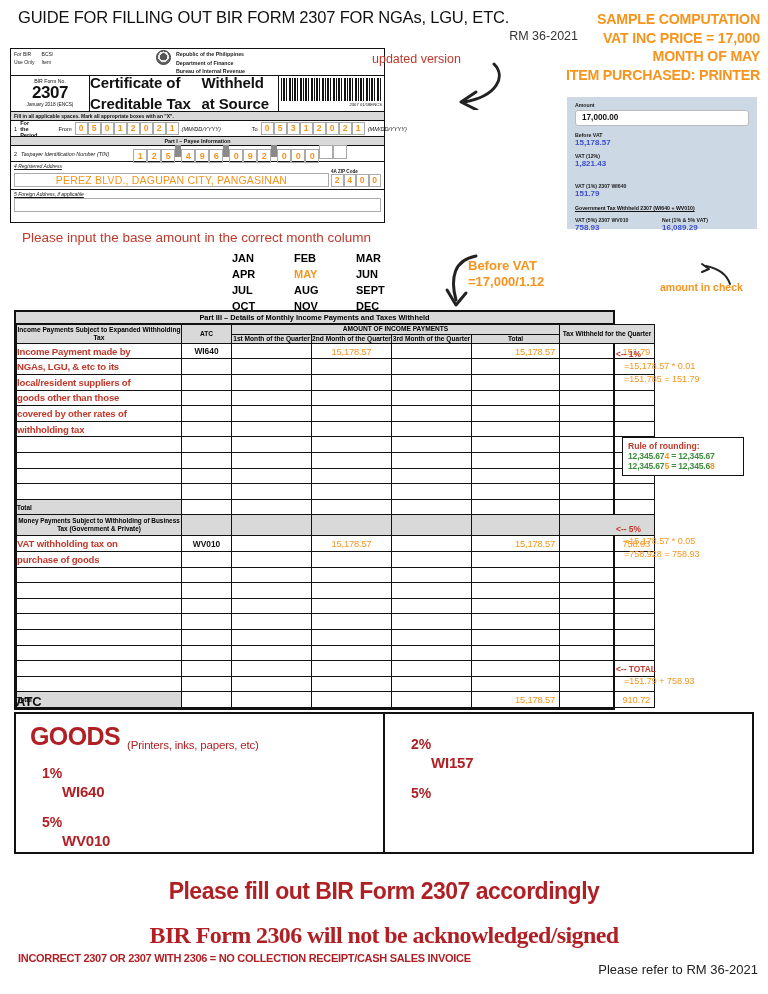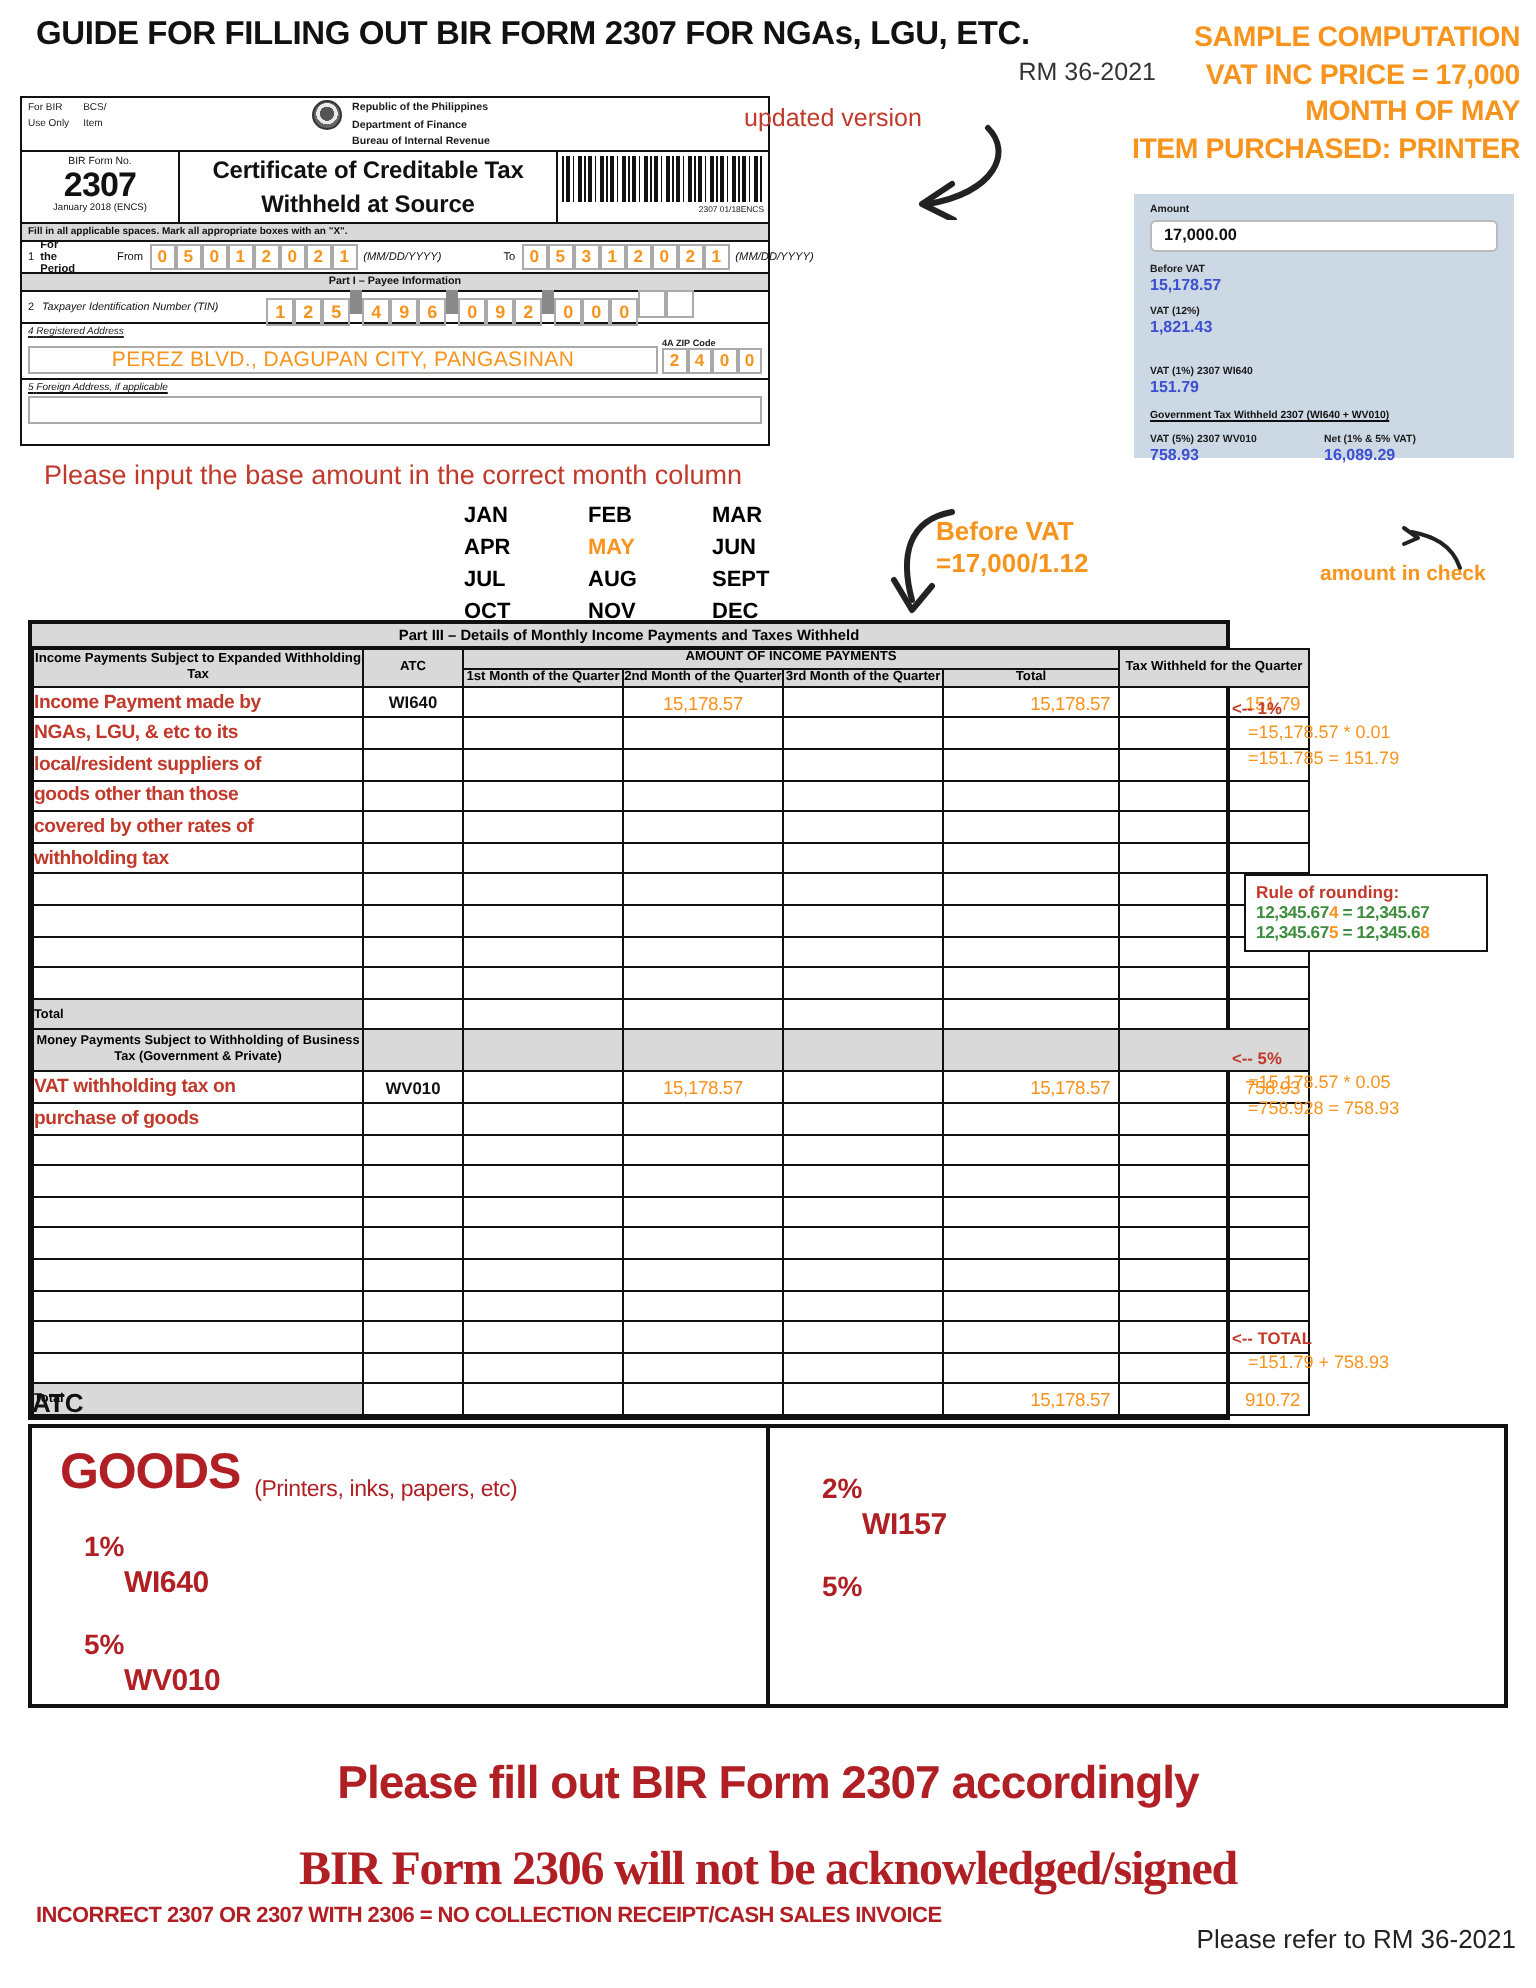--- a/index.html
+++ b/index.html
@@ -6,21 +6,21 @@
   body{
     width:768px;height:994px;position:relative;overflow:hidden;
     font-family:"Liberation Sans",sans-serif;color:#000;
     -webkit-font-smoothing:antialiased;
   }
   .abs{position:absolute;}
 
   
   #main-title{
     left:18px;top:8px;width:560px;
-    font-size:16.5px;font-weight:bold;letter-spacing:-.2px;color:#111;
+    font-size:16.5px;font-weight:normal;letter-spacing:-.2px;color:#111;
   }
   #rm-ref-top{
     left:18px;top:29px;width:560px;text-align:right;
     font-size:12.5px;color:#333;font-weight:400;
   }
   #sample-box{
     right:8px;top:10px;width:196px;text-align:right;
     font-size:14.2px;font-weight:bold;color:#F7941D;line-height:1.32;
     letter-spacing:-.2px;
   }
@@ -40,22 +40,22 @@
   }
   .fm-agency{line-height:1.65;font-size:5.3px;font-weight:bold;color:#1a1a1a;text-align:left;}
   .fm-right-pad{width:62px;}
   .fm-row2{display:flex;height:35px;border-bottom:1.4px solid #111;}
   .fm-no{
     width:78px;border-right:1.4px solid #111;text-align:center;padding-top:2px;
   }
   .fm-no .l1{font-size:5.2px;}
   .fm-no .big{font-size:17px;font-weight:bold;line-height:1.05;letter-spacing:-.4px;}
   .fm-no .l3{font-size:4.8px;}
-  .fm-cert{flex:1;display:flex;flex-direction:column;justify-content:center;align-items:center;
-    font-size:12px;font-weight:bold;line-height:1.35;letter-spacing:-.1px;}
+  .fm-cert{flex:1;display:flex;justify-content:center;align-items:center;
+    font-size:15px;font-weight:bold;line-height:1.35;letter-spacing:-.1px;}
   .fm-bar{width:101px;border-left:1.4px solid #111;padding:2px 2px 0 2px;}
   .bars{height:23px;width:100%;
     background:repeating-linear-gradient(90deg,#111 0 1.2px,#fff 1.2px 2.2px,#111 2.2px 4px,#fff 4px 5.4px,#111 5.4px 6px,#fff 6px 8px,#111 8px 10px,#fff 10px 11px);}
   .bars-lbl{font-size:4.2px;text-align:right;padding-top:.5px;}
   .fm-instr{background:#d9d9d9;font-size:5px;padding:1px 3px;border-bottom:1.2px solid #111;font-weight:bold;}
   .fm-period{display:flex;align-items:center;height:15px;border-bottom:1.2px solid #111;padding-left:3px;gap:3px;font-size:5.6px;}
   .fm-period .lbl{font-weight:bold;}
   .datebox{display:flex;}
   .datebox span{
     display:inline-block;width:11px;height:11px;border:.8px solid #aaa;

